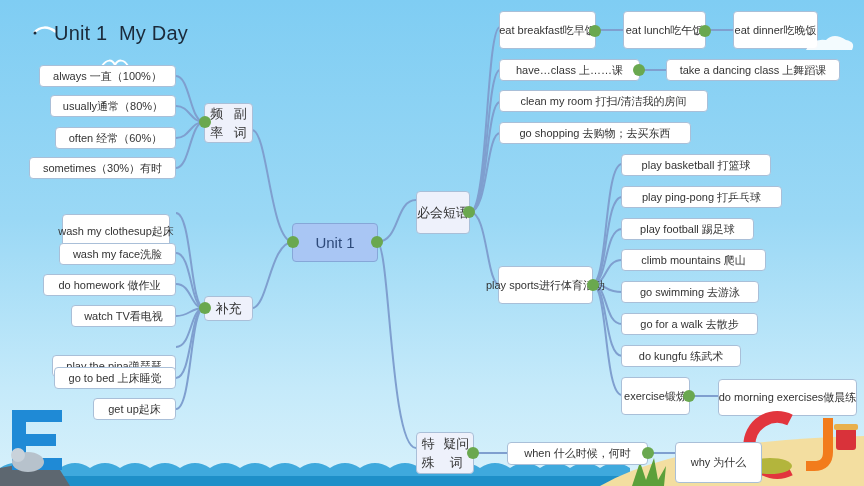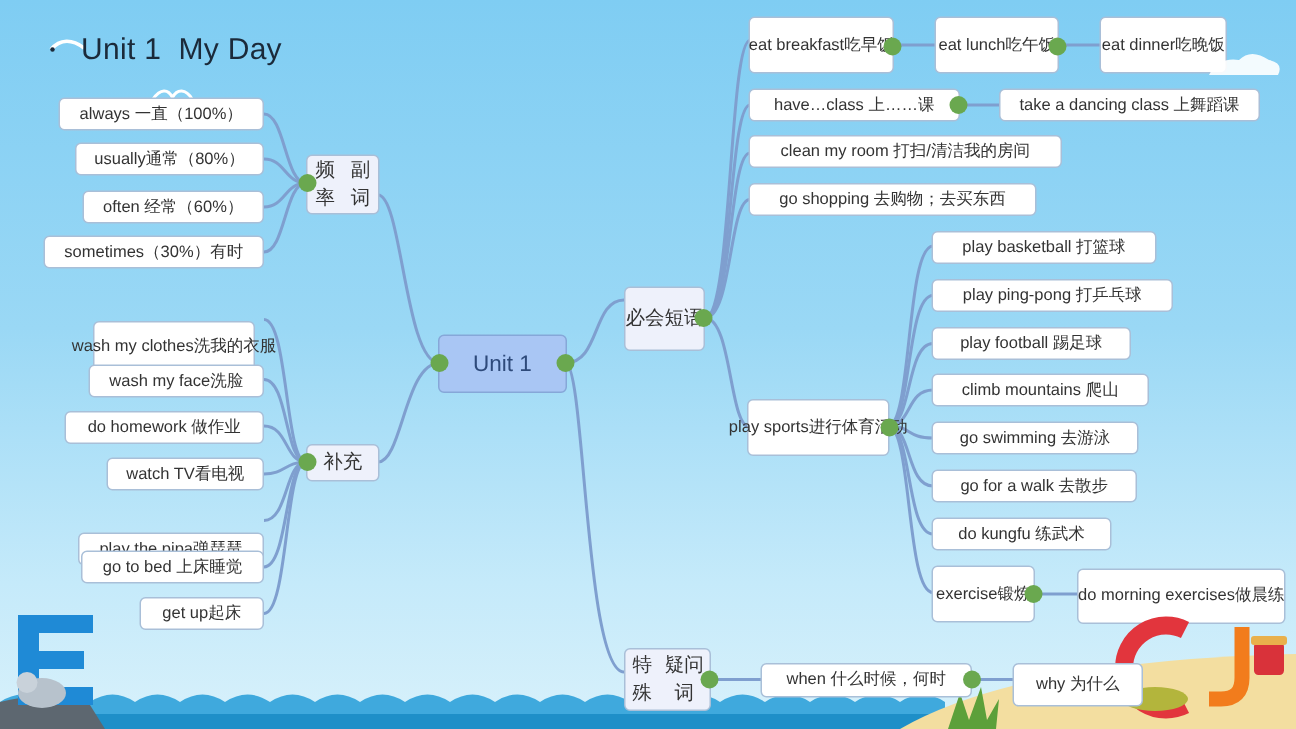--- a/index.html
+++ b/index.html
@@ -118,21 +118,21 @@
     <span>sometimes（30%）有时</span>
   </div>
 
 <div class="hub" style="left:204px;top:296px;width:49px;height:25px">
   <span>补充</span>
 </div>
 <div class="dot" style="left:199px;top:302px"></div>
 
 <div class="node" style="left:62px;top:214px;width:108px;height:34px">
   <span>wash my clothes</span>
-  <span>洗我的衣服</span>
+  <span>up起床</span>
 </div>
 <div class="node" style="left:59px;top:243px;width:117px;height:22px">
     <span>wash my face洗脸</span>
   </div>
 <div class="node" style="left:43px;top:274px;width:133px;height:22px">
     <span>do homework 做作业</span>
   </div>
 <div class="node" style="left:71px;top:305px;width:105px;height:22px">
     <span>watch TV看电视</span>
   </div>
@@ -250,15 +250,15 @@
 
 <div class="hub" style="left:416px;top:432px;width:58px;height:42px">
   <span>特殊</span>
   <span>疑问词</span>
 </div>
 <div class="dot" style="left:467px;top:447px"></div>
 <div class="node" style="left:507px;top:442px;width:141px;height:23px">
     <span>when 什么时候，何时</span>
   </div>
 <div class="dot" style="left:642px;top:447px"></div>
-<div class="node" style="left:675px;top:442px;width:87px;height:29px">
+<div class="node" style="left:675px;top:442px;width:87px;height:41px">
     <span>why 为什么</span>
   </div>
 
 </body></html>

